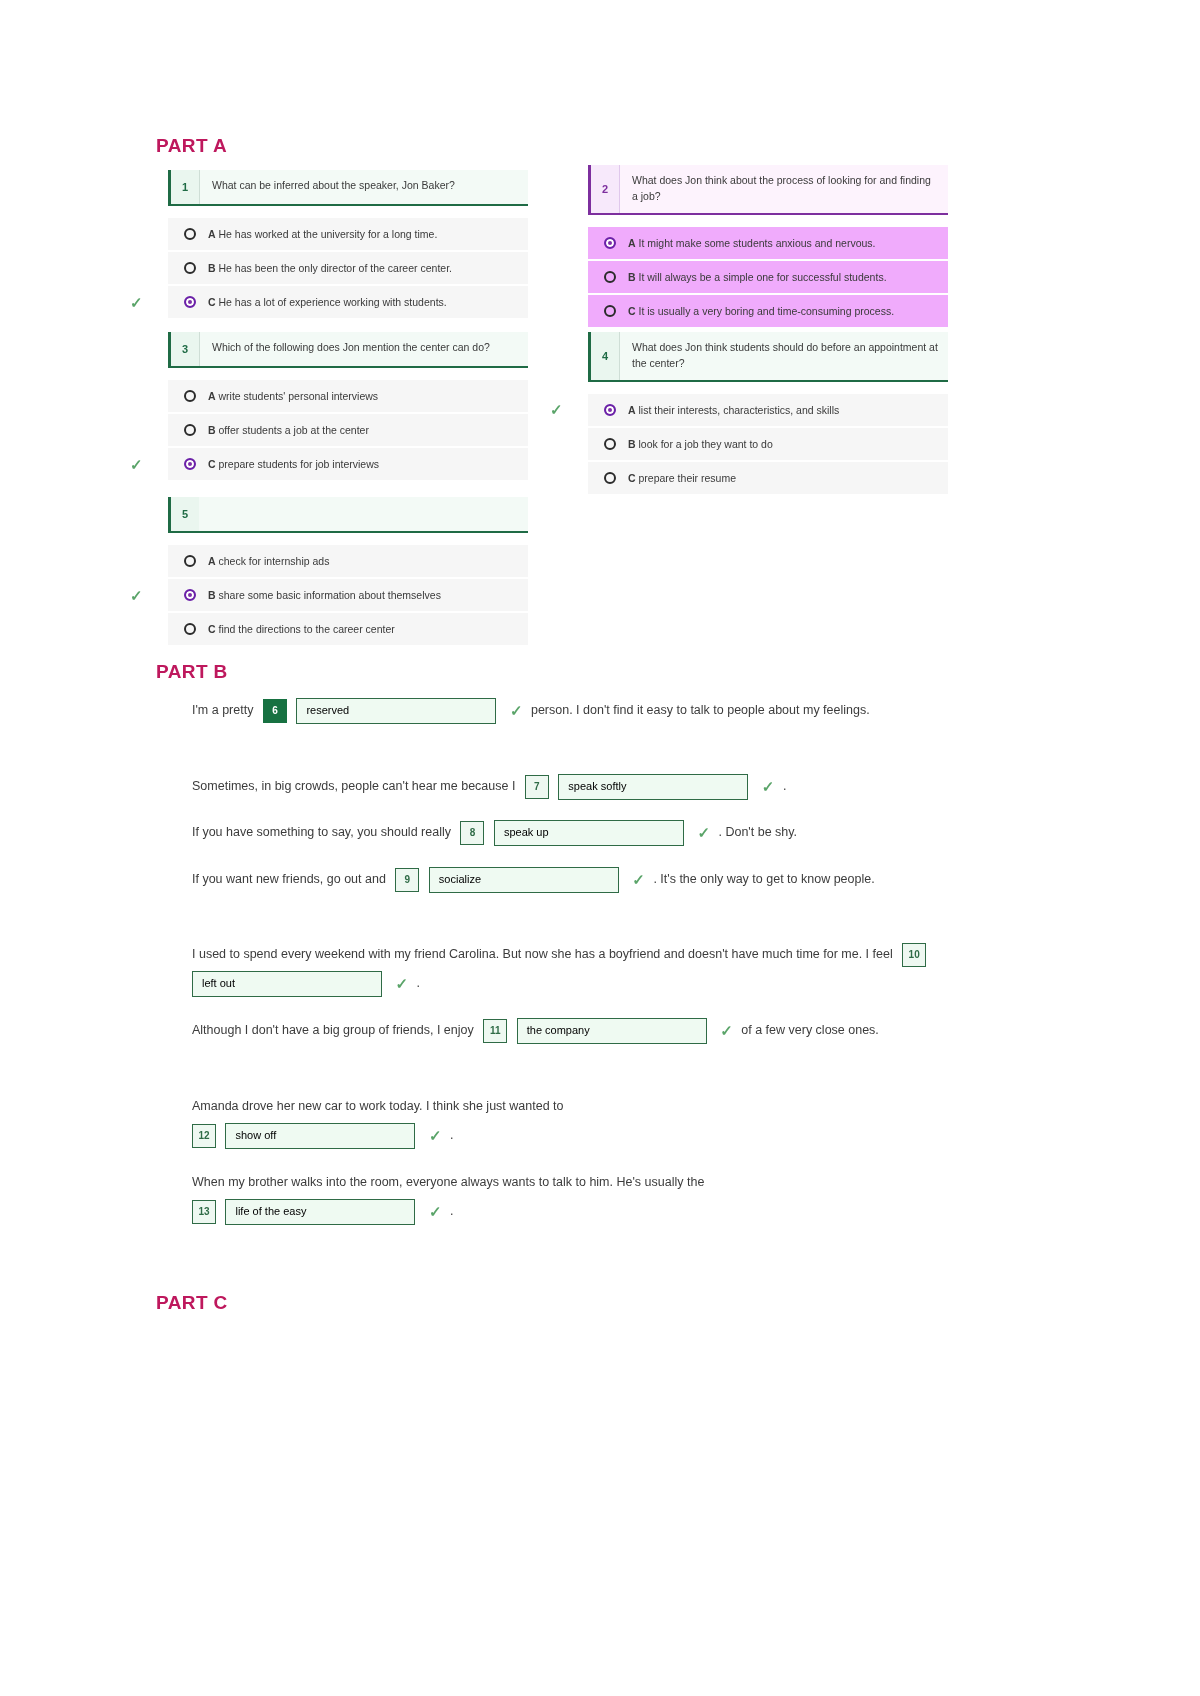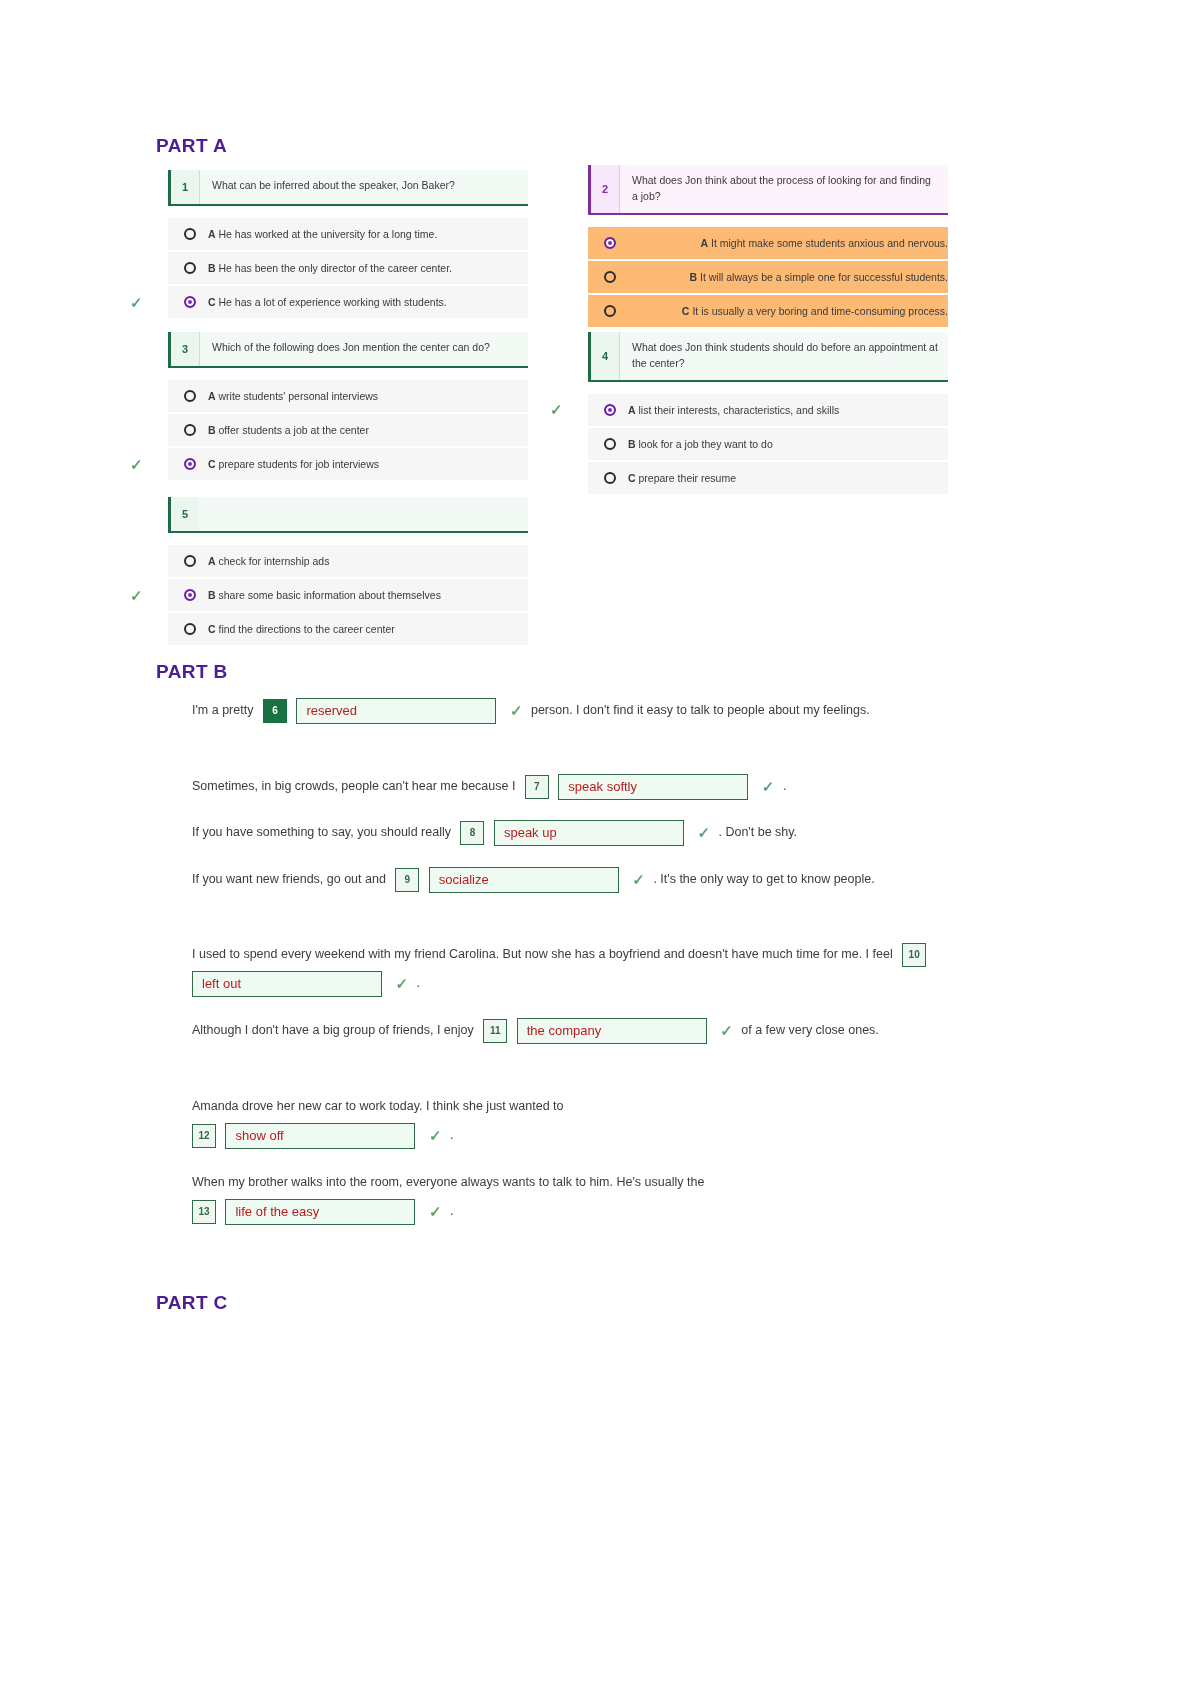--- a/index.html
+++ b/index.html
@@ -22,21 +22,21 @@
     padding: 0;
   }
 
   
   .part-heading {
     position: absolute;
     left: 156px;
     font-size: 19px;
     font-weight: 700;
     letter-spacing: 0.4px;
-    color: #4c1d95;
+    color: #be185d;
   }
   #part-a-heading { top: 135px; }
   #part-b-heading { top: 661px; }
   #part-c-heading { top: 1292px; }
 
   
   .qcard {
     position: absolute;
     width: 360px;
   }
@@ -85,21 +85,21 @@
     position: relative;
     display: flex;
     align-items: center;
     height: 32px;
     background: #f6f6f6;
     margin-bottom: 2px;
     padding-left: 40px;
     font-size: 10.5px;
     color: #3a3a3a;
   }
-  .qcard.wrong .opt { background: #fdba74; justify-content: flex-end; }
+  .qcard.wrong .opt { background: #f0abfc; }
 
   .radio {
     position: absolute;
     left: 16px;
     width: 12px;
     height: 12px;
     border-radius: 50%;
     border: 2px solid #2b2b2b;
     box-sizing: border-box;
   }
@@ -152,22 +152,22 @@
     border-color: #177141;
   }
   .gbox {
     display: inline-flex;
     align-items: center;
     height: 26px;
     box-sizing: border-box;
     padding: 0 9px;
     background: #effaf2;
     border: 1.5px solid #2f6b46;
-    font-size: 13px;
-    color: #b91c1c;
+    font-size: 11px;
+    color: #000000;
     vertical-align: middle;
     white-space: nowrap;
   }
   .gtick {
     display: inline-block;
     margin: 0 5px 0 10px;
     color: #5aa469;
     font-size: 15px;
     font-weight: 700;
     vertical-align: middle;

